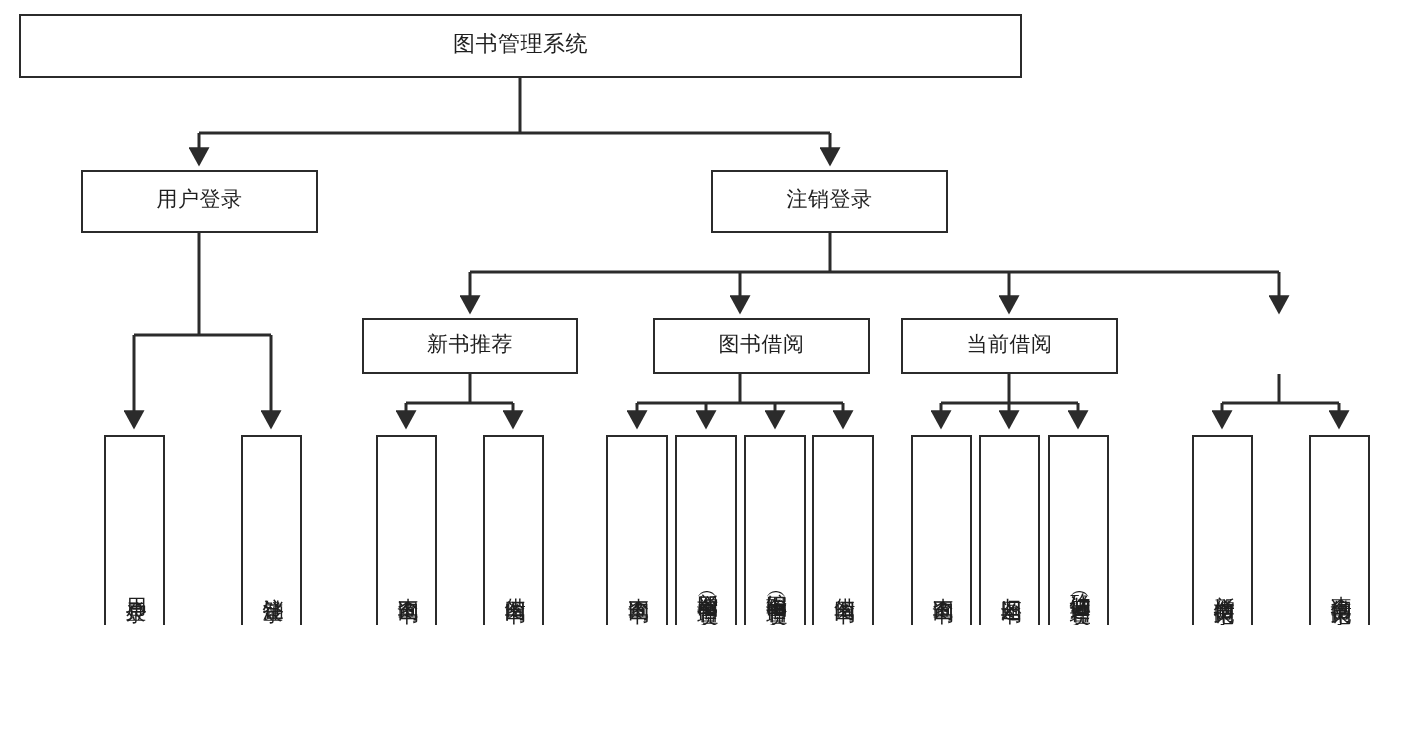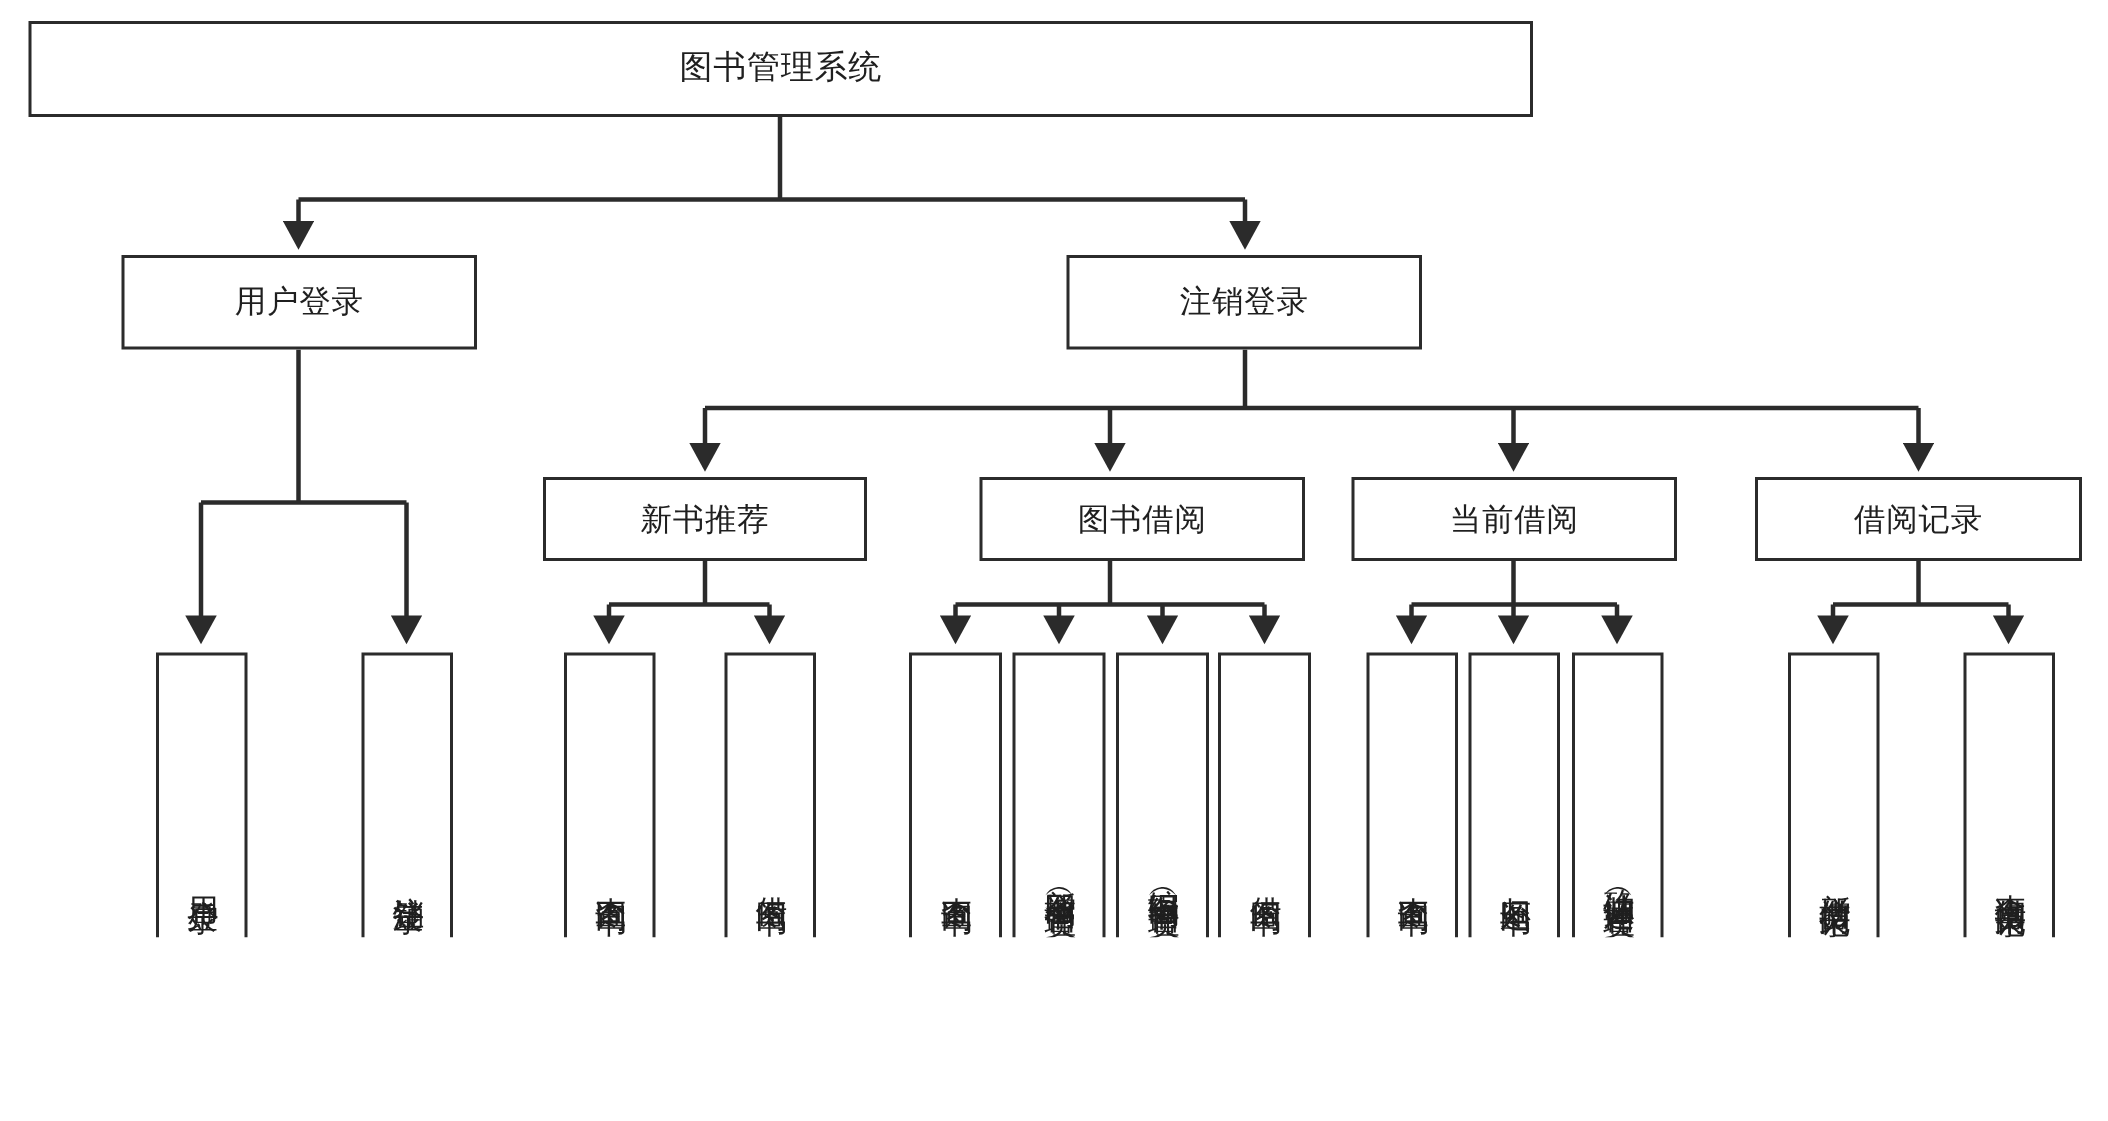--- a/index.html
+++ b/index.html
@@ -11,20 +11,21 @@
   body {
     font-family: "DejaVu Sans", "Liberation Sans", sans-serif;
     color: #1f1f1f;
   }
   #canvas {
     position: relative;
     width: 1405px;
     height: 625px;
     background: #ffffff;
     overflow: hidden;
+    font-family: Liberation Mono, monospace;
   }
   #edges {
     position: absolute;
     left: 0;
     top: 0;
     width: 1405px;
     height: 747px;
     pointer-events: none;
   }
   .node {
@@ -137,23 +138,20 @@
 
   <div class="node" style="left:362px; top:318px; width:216px; height:56px;justify-content:center;">
     <span class="label">新书推荐</span>
   </div>
   <div class="node" style="left:653px; top:318px; width:217px; height:56px;">
     <span class="label">图书借阅</span>
   </div>
   <div class="node" style="left:901px; top:318px; width:217px; height:56px;">
     <span class="label">当前借阅</span>
   </div>
-  <div class="node" style="left:1170px; top:318px; width:218px; height:56px;">
-    <span class="label">借阅记录</span>
-  </div>
 
   <div class="node leaf" style="left:104px; top:435px; width:61px; height:299px;">
     <span class="label">用户登录</span>
   </div>
   <div class="node leaf" style="left:241px; top:435px; width:61px; height:299px;">
     <span class="label">注销登录</span>
   </div>
 
   <div class="node leaf" style="left:376px; top:435px; width:61px; height:299px;">
     <span class="label">查询图书</span>

